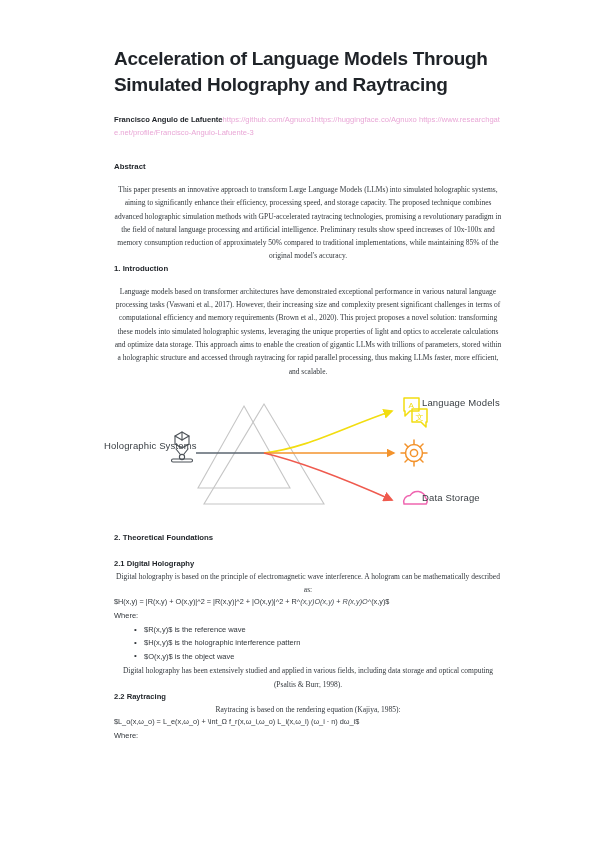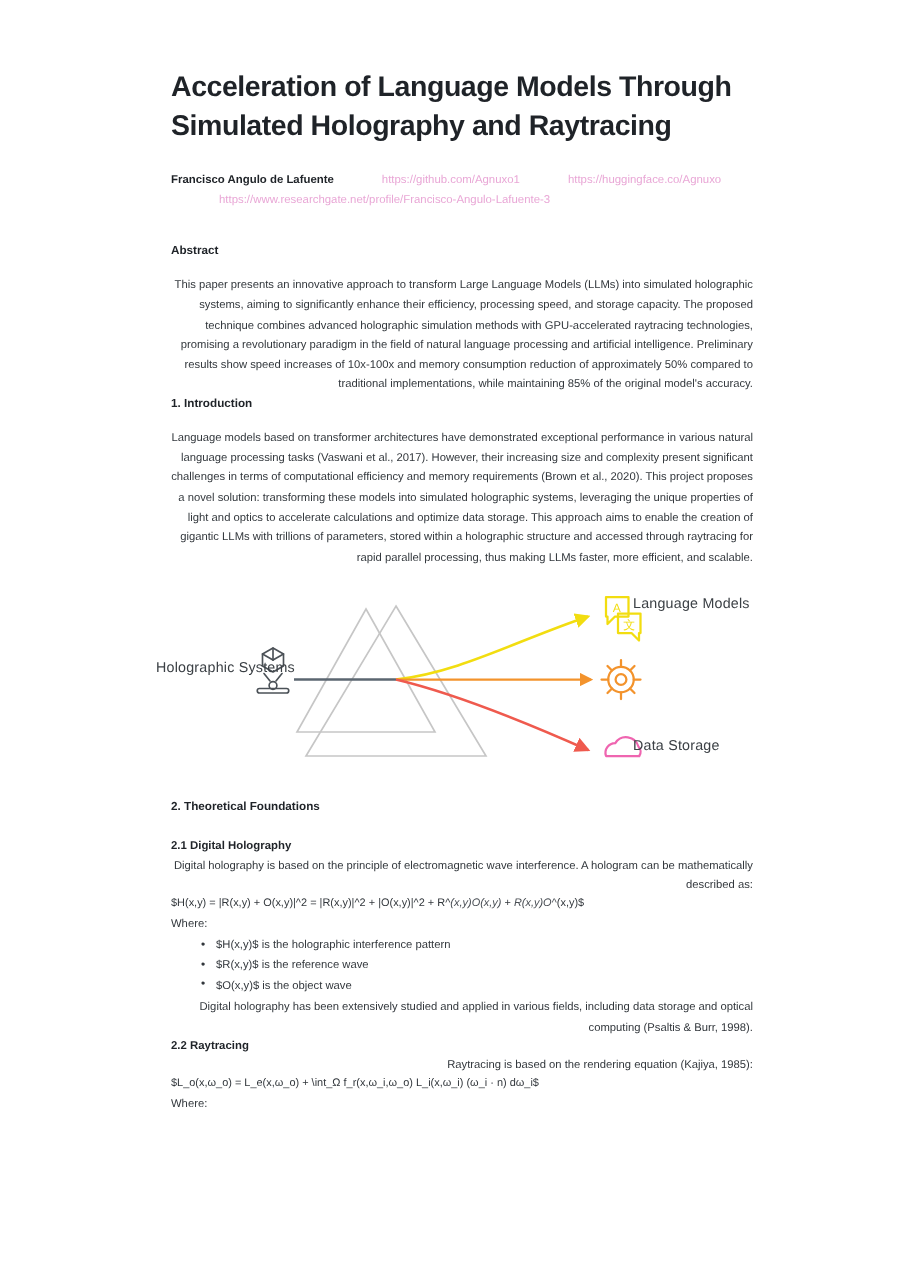--- a/index.html
+++ b/index.html
@@ -42,21 +42,20 @@
     width: 392px;
     word-break: break-all;
   }
   .author-name {
     font-weight: 700;
     color: #1f2328;
   }
   .link {
     color: #e9a7d6;
     text-decoration: none;
-    margin-left: 32px;
   }
 
   
   .h-abstract,
   .h-section {
     font-size: 7.8px;
     font-weight: 700;
     color: #1f2328;
     margin: 0;
     line-height: 12px;
@@ -69,21 +68,22 @@
     line-height: 12px;
   }
 
   
   .para {
     font-size: 7.5px;
     line-height: 13.3px;
     color: #32373c;
     margin: 0;
     width: 388px;
-    text-align: right;
+    text-align: center;
+    font-family: Liberation Serif, serif;
   }
   .gap-10 { height: 10px; }
   .gap-14 { height: 14px; }
 
   .formula {
     font-size: 7.3px;
     line-height: 12.6px;
     color: #32373c;
     margin: 0;
     width: 400px;
@@ -243,22 +243,22 @@
   <div class="gap-14"></div>
 
   <h3 class="h-sub">2.1 Digital Holography</h3>
   <p class="para">Digital holography is based on the principle of electromagnetic wave interference. A hologram can be mathematically described as:</p>
 
   <p class="formula"><span>$H(x,y) = |R(x,y) + O(x,y)|^2 = |R(x,y)|^2 + |O(x,y)|^2 + R^</span><em>(x,y)O(x,y)</em><span> + </span><em>R(x,y)O^</em><span>(x,y)$</span></p>
 
   <p class="where">Where:</p>
 
   <ul class="bullets">
+    <li>$R(x,y)$ is the reference wave</li>
     <li>$H(x,y)$ is the holographic interference pattern</li>
-    <li>$R(x,y)$ is the reference wave</li>
     <li>$O(x,y)$ is the object wave</li>
   </ul>
 
   <p class="para">Digital holography has been extensively studied and applied in various fields, including data storage and optical computing (Psaltis &amp; Burr, 1998).</p>
 
   <h3 class="h-sub">2.2 Raytracing</h3>
   <p class="para">Raytracing is based on the rendering equation (Kajiya, 1985):</p>
   <p class="formula">$L_o(x,ω_o) = L_e(x,ω_o) + \int_Ω f_r(x,ω_i,ω_o) L_i(x,ω_i) (ω_i · n) dω_i$</p>
   <p class="where">Where:</p>
 

